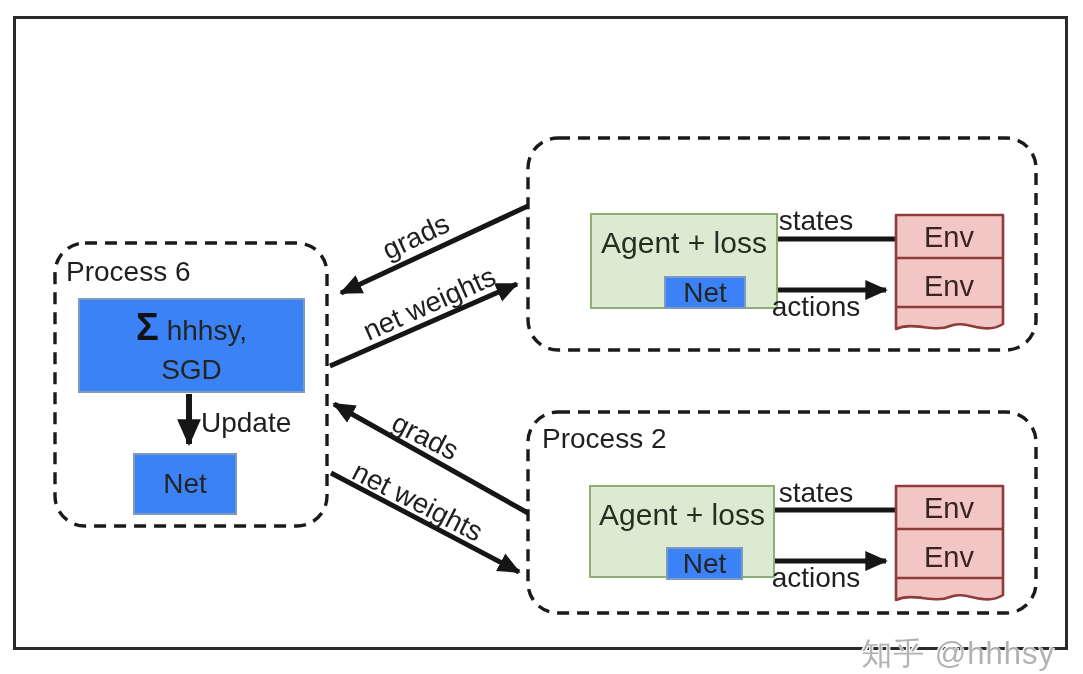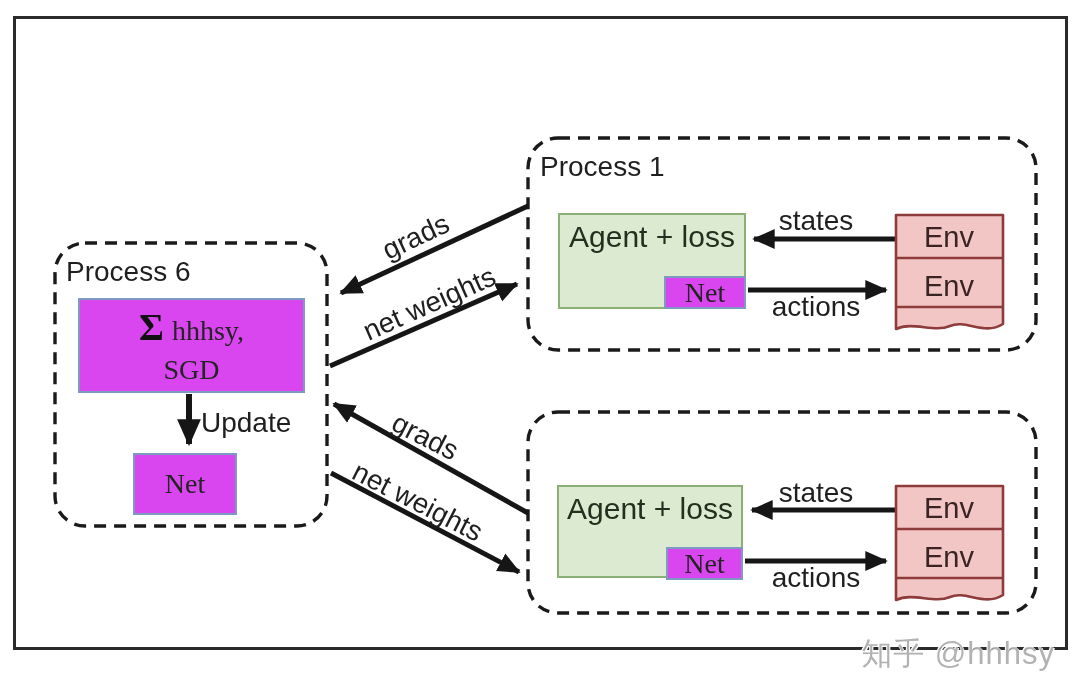--- a/index.html
+++ b/index.html
@@ -41,41 +41,42 @@
     color: #1f1f1f;
     white-space: nowrap;
   }
   .box {
     position: absolute;
     display: flex;
     align-items: center;
     justify-content: center;
     text-align: center;
   }
-  .blue  { background: #d946ef; border: 2.5px solid #7d9bc1; font-family: Liberation Serif, serif; }
+  .blue  { background: #3b82f6; border: 2.5px solid #7d9bc1; }
   .green { background: #dcead2; border: 2.5px solid #8caf76; }
   .sum-box {
     flex-direction: column;
     font-size: 28px;
     line-height: 1.25;
     color: #242424;
   }
   .sum-line1 { display: flex; align-items: baseline; }
   .sigma {
     font-weight: 700;
     font-size: 38px;
     margin-right: 8px;
     color: #111;
   }
   .net-label { font-size: 28px; line-height: 1; color: #242424; }
   .agent-box {
     align-items: flex-start;
-    padding-top: 5px;
+    padding-top: 11px;
     font-size: 30px;
     color: #22301f;
+    margin-left: 32px;
   }
   .alabel {
     position: absolute;
     font-size: 28px;
     text-align: center;
     color: #1f1f1f;
     white-space: nowrap;
   }
   .diag { transform-origin: 50% 50%; }
   .rot-neg25 { transform: rotate(-25deg); }
@@ -161,32 +162,32 @@
     </div>
     <div>SGD</div>
   </div>
 
   <div class="alabel" style="left:201px; top:407px;">Update</div>
 
   <div class="box blue" style="left:133px; top:453px; width:104px; height:62px;">
     <span class="net-label">Net</span>
   </div>
 
-  <div class="plabel" style="left:540px; top:151px;">Process 1</div>
 
   <div class="box green agent-box" style="left:558px; top:213px; width:188px; height:96px;">
     <span>Agent + loss</span>
   </div>
   <div class="box blue" style="left:664px; top:276px; width:82px; height:33px;">
     <span class="net-label">Net</span>
   </div>
 
   <div class="alabel" style="left:760px; top:205px; width:112px;">states</div>
   <div class="alabel" style="left:756px; top:291px; width:120px;">actions</div>
 
+  <div class="plabel" style="left:542px; top:423px;">Process 2</div>
 
   <div class="box green agent-box" style="left:557px; top:485px; width:186px; height:93px;">
     <span>Agent + loss</span>
   </div>
   <div class="box blue" style="left:666px; top:547px; width:77px; height:33px;">
     <span class="net-label">Net</span>
   </div>
 
   <div class="alabel" style="left:760px; top:477px; width:112px;">states</div>
   <div class="alabel" style="left:756px; top:562px; width:120px;">actions</div>

